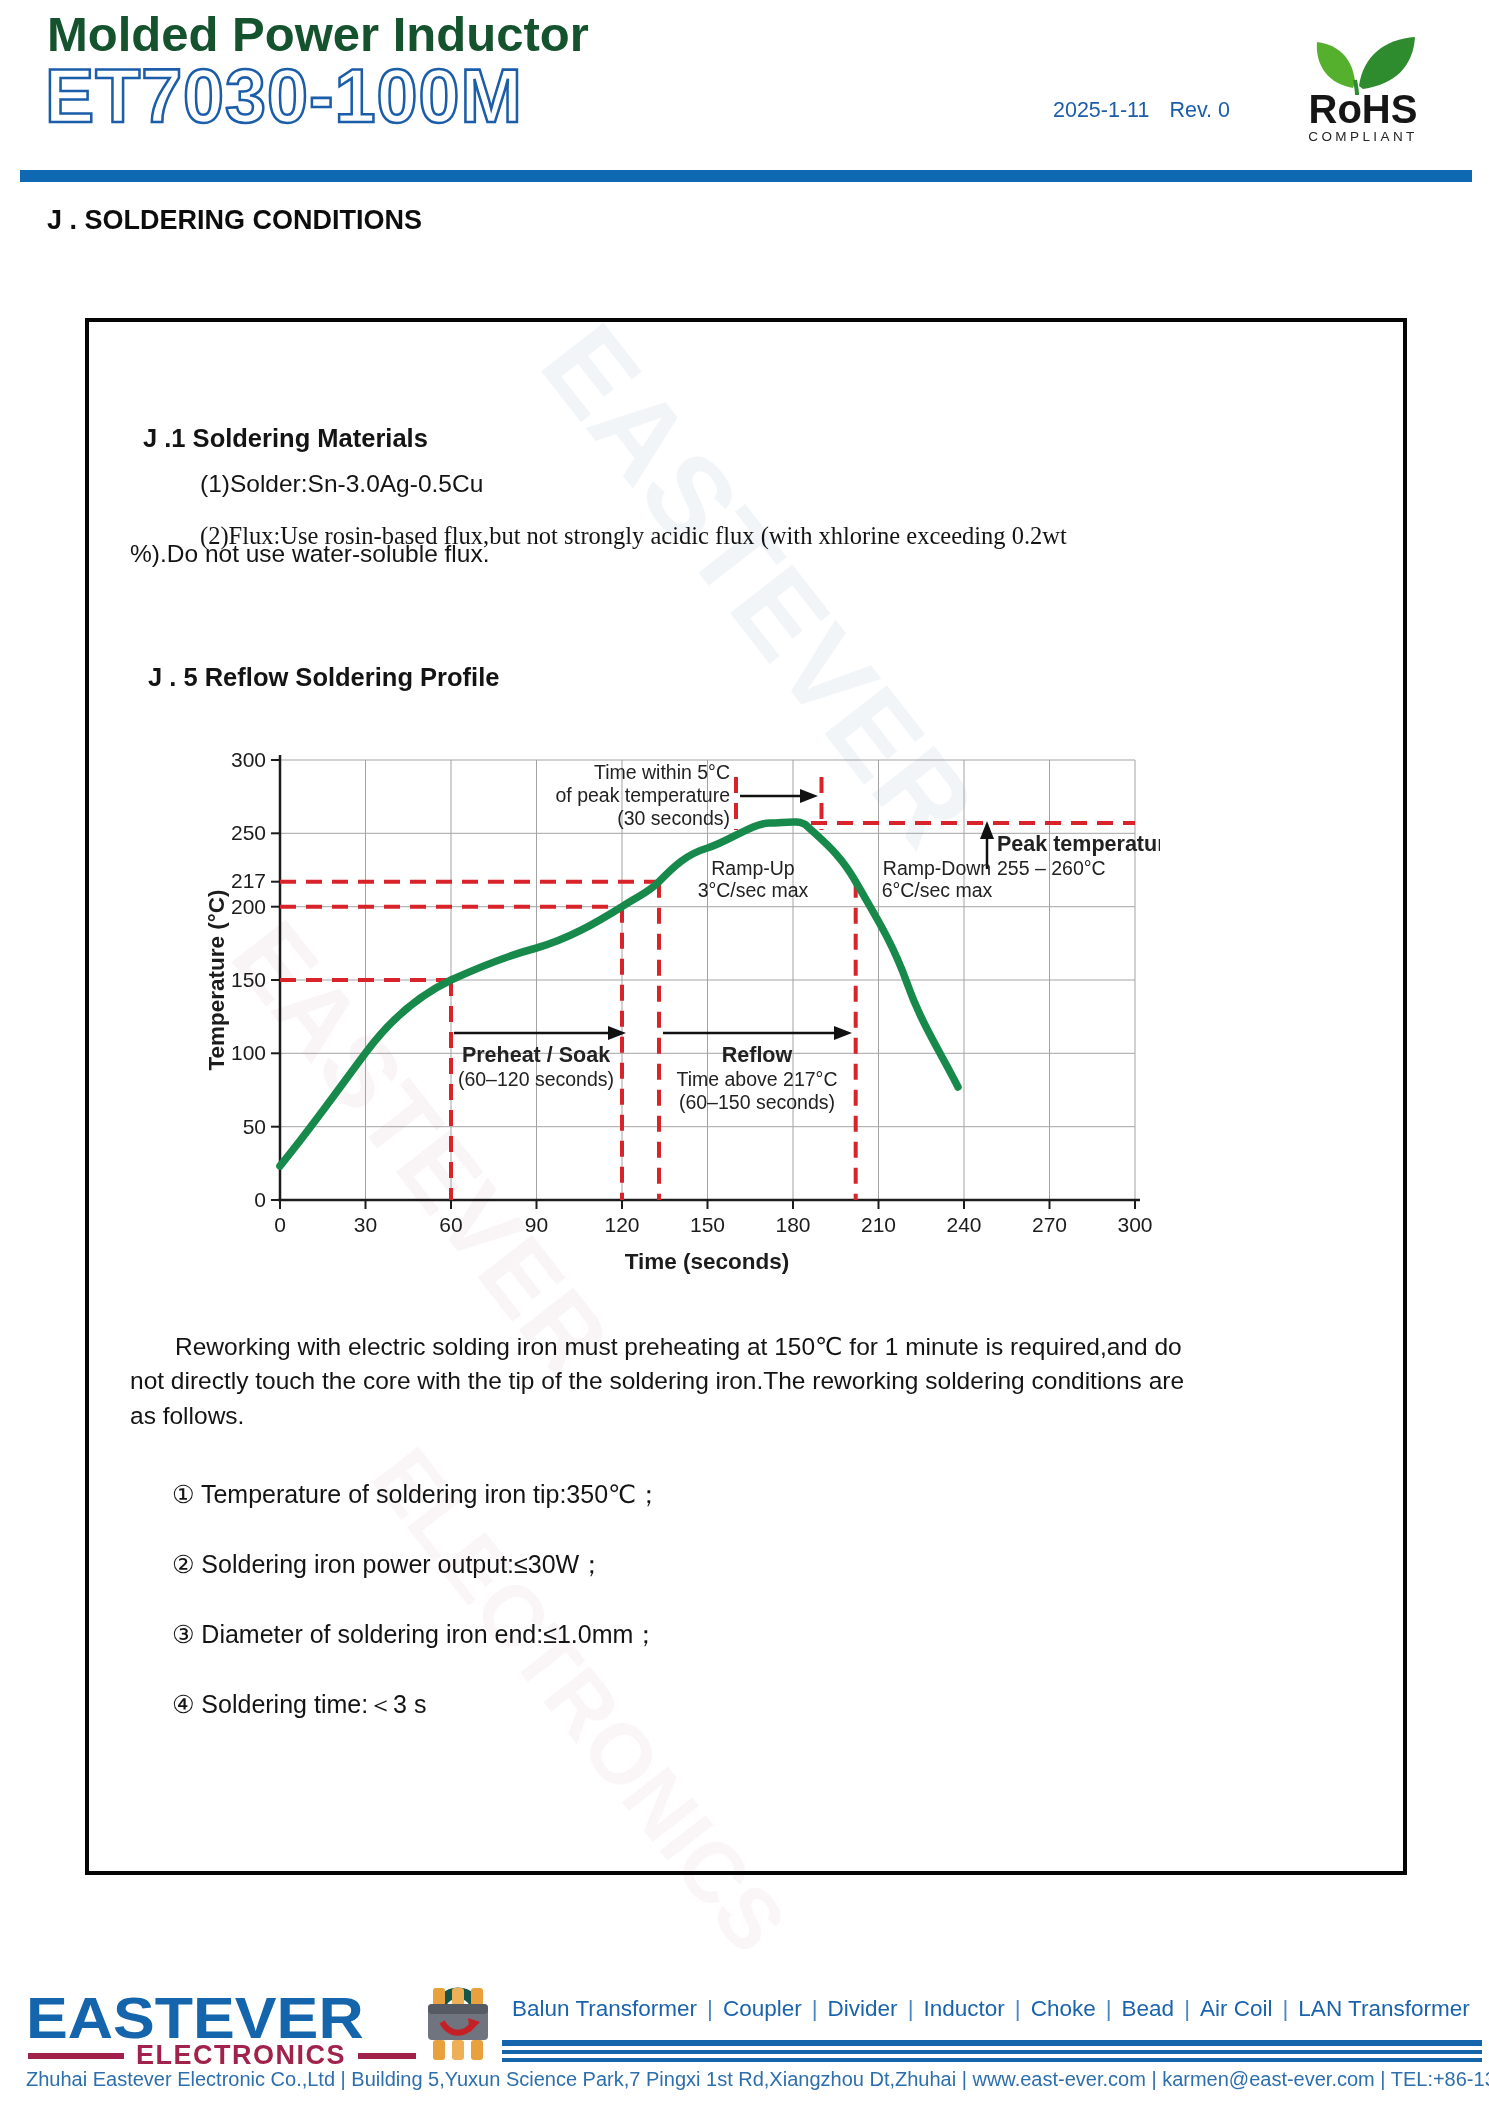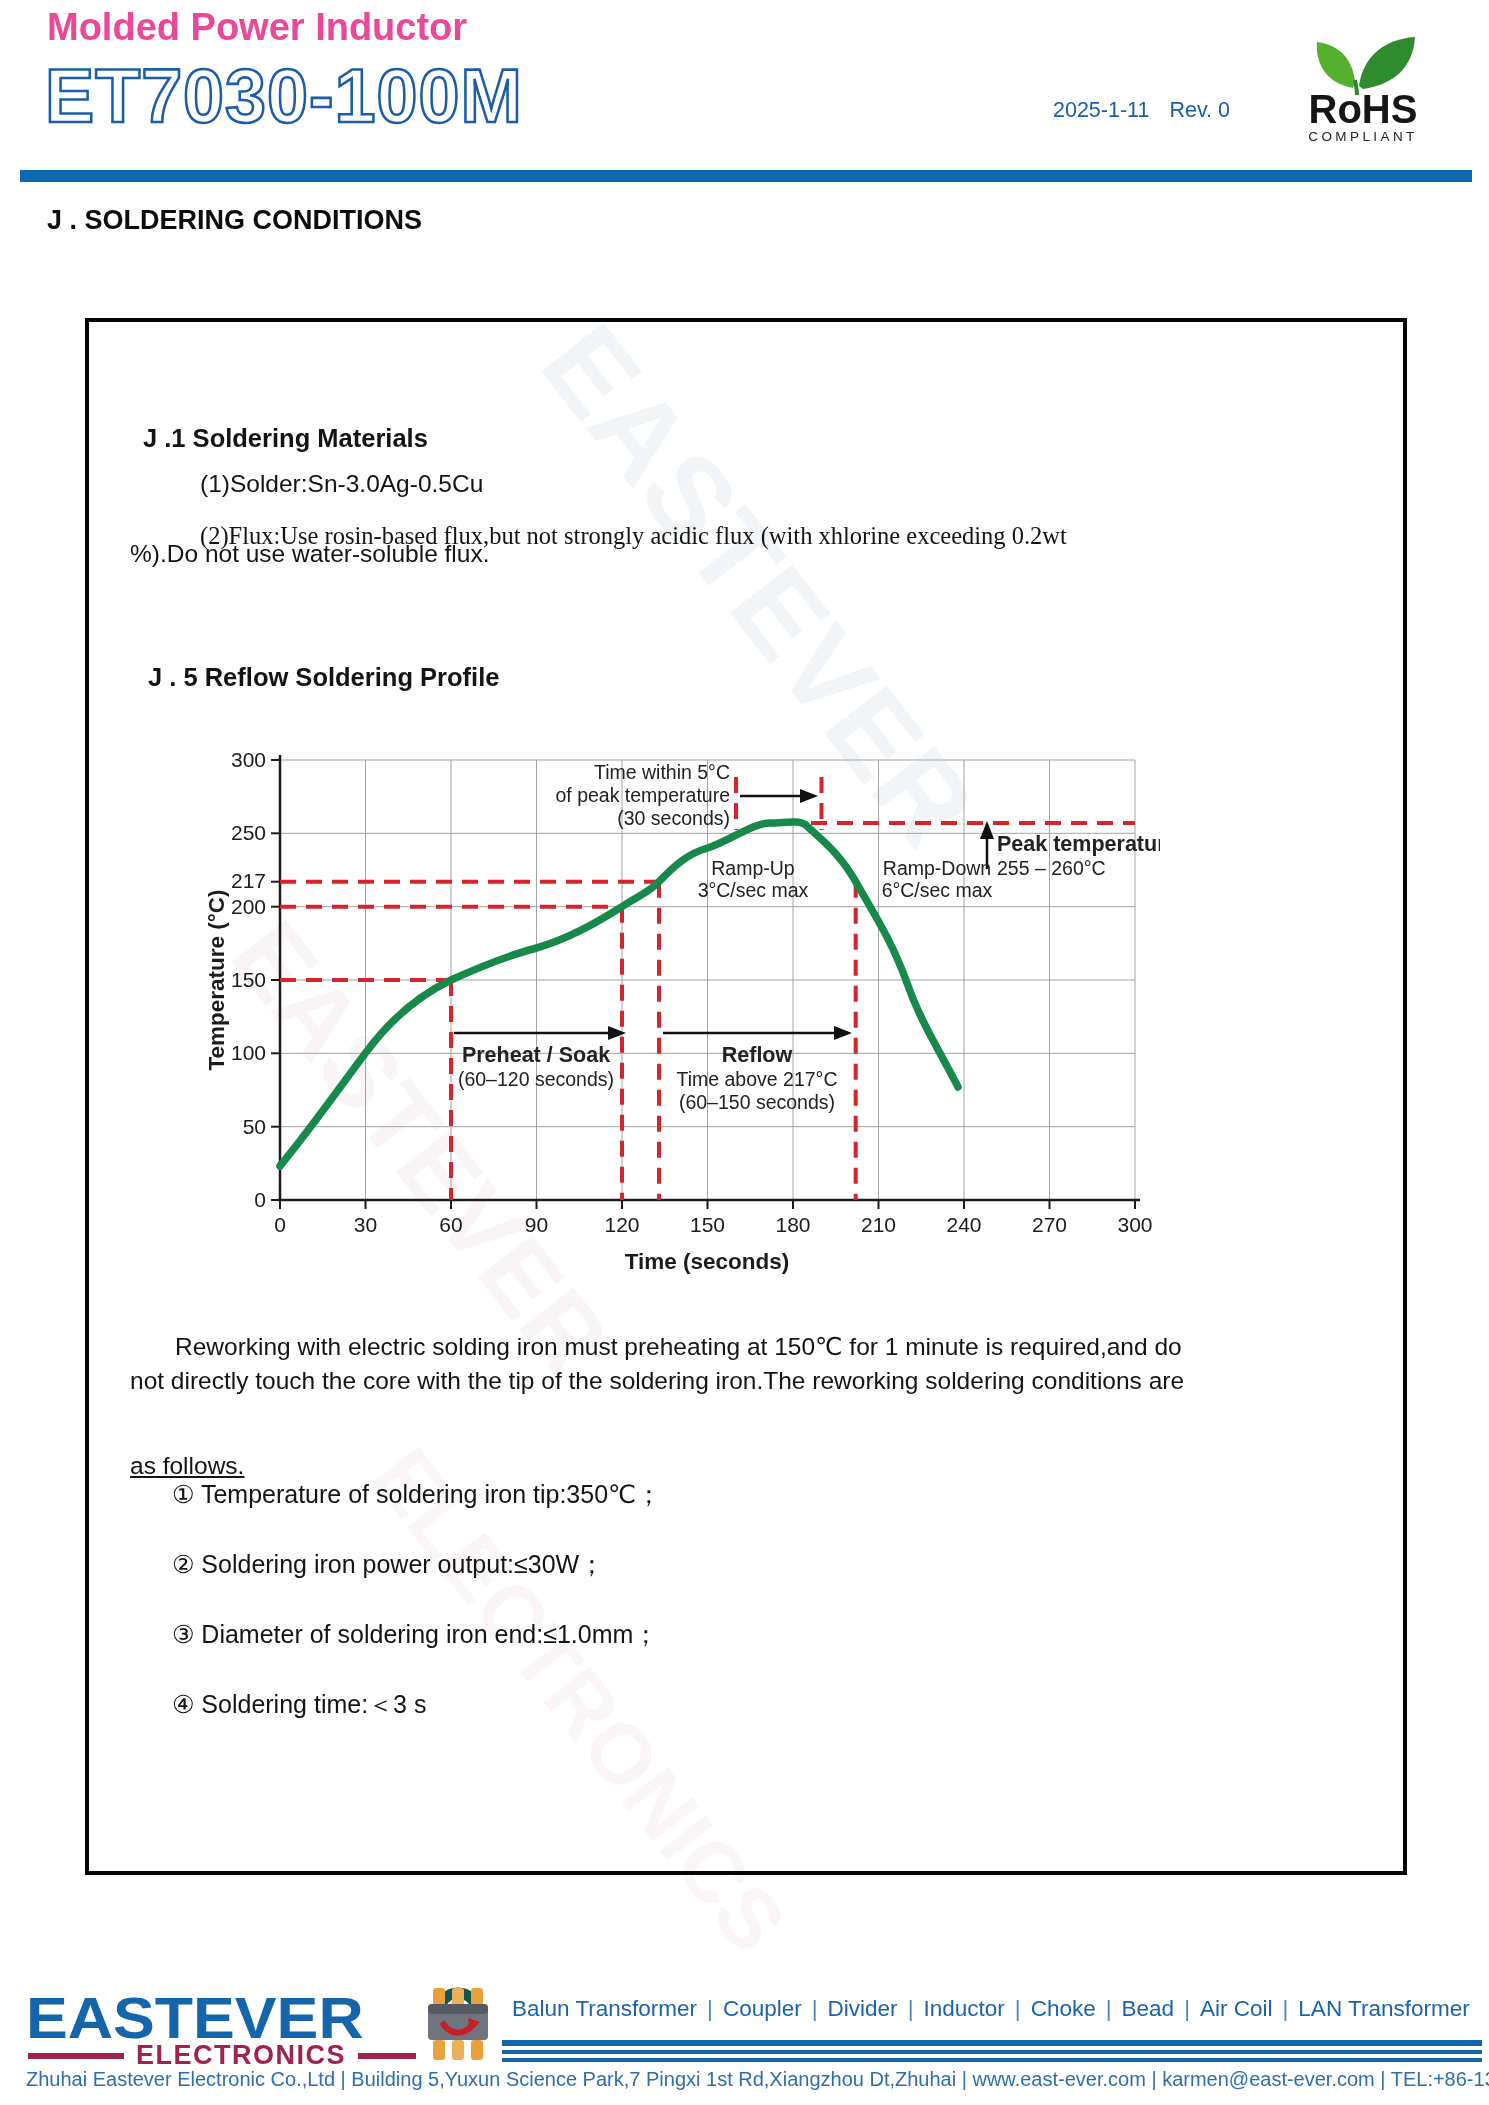--- a/index.html
+++ b/index.html
@@ -3,21 +3,21 @@
 <meta charset="utf-8">
 <style>
   html,body{margin:0;padding:0;background:#e8e8e8;}
   .page{
     position:relative;width:1489px;height:2105px;background:#ffffff;
     font-family:"Liberation Sans","DejaVu Sans",sans-serif;color:#1a1a1a;
     overflow:hidden;margin:0 auto;
   }
   .abs{position:absolute;}
   
-  .doc-title{left:47px;top:6px;font-size:38px;font-weight:700;color:#ec4899;letter-spacing:0px;}
+  .doc-title{left:47px;top:6px;font-size:49px;font-weight:700;color:#14532d;letter-spacing:0px;}
   .part-number{
     left:45px;top:52px;font-size:76px;font-weight:800;letter-spacing:1px;
     color:#ffffff;-webkit-text-stroke:2.6px #1b5da8;transform:scaleX(.97);transform-origin:left;
   }
   .date-rev{left:1053px;top:98px;font-size:21.5px;color:#1b5da8;display:flex;gap:20px;}
   .rohs{left:1283px;top:34px;width:160px;text-align:right;}
   .header-rule{left:20px;top:170px;width:1452px;height:12px;background:#0e68b2;}
   .section-heading{left:47px;top:205px;font-size:27px;font-weight:700;color:#0d0d0d;}
   
   .content-box{left:85px;top:318px;width:1314px;height:1549px;border:4px solid #050505;background:transparent;}
@@ -26,21 +26,21 @@
   .intro{left:130px;top:372px;}
   .j1-heading{left:143px;top:424px;font-size:25.5px;}
   .j1-item1{left:200px;top:470px;}
   .j1-item2a{left:200px;top:522px;font-family:Liberation Serif, serif;}
   .j1-item2b{left:130px;top:540px;text-align:right;}
   .j2-heading{left:148px;top:663px;font-size:25.5px;}
   .chart-wrap{left:200px;top:735px;width:960px;height:545px;}
   svg{font-family:"Liberation Sans","DejaVu Sans",sans-serif;}
   .rework1{left:175px;top:1332px;}
   .rework2{left:130px;top:1367px;}
-  .rework3{left:130px;top:1452px;text-decoration:underline;}
+  .rework3{left:130px;top:1402px;}
   .ritem{left:172px;font-size:25px;}
   
   .wm{font-weight:700;pointer-events:none;transform-origin:left top;}
   .wm1{left:620px;top:300px;font-size:115px;color:rgba(125,155,180,0.10);transform:rotate(52deg);}
   .wm2{left:300px;top:900px;font-size:100px;color:rgba(195,150,160,0.10);transform:rotate(52deg);}
   .wm3{left:430px;top:1430px;font-size:85px;color:rgba(200,155,165,0.09);transform:rotate(52deg);}
   
   .brand{left:26px;top:1984px;font-size:58px;font-weight:900;color:#1565ac;letter-spacing:0;transform:scaleX(1.08);transform-origin:left;}
   .brand-sub-row{left:28px;top:2040px;display:flex;align-items:center;gap:12px;}
   .brand-bar{height:6px;background:#a1224a;}

